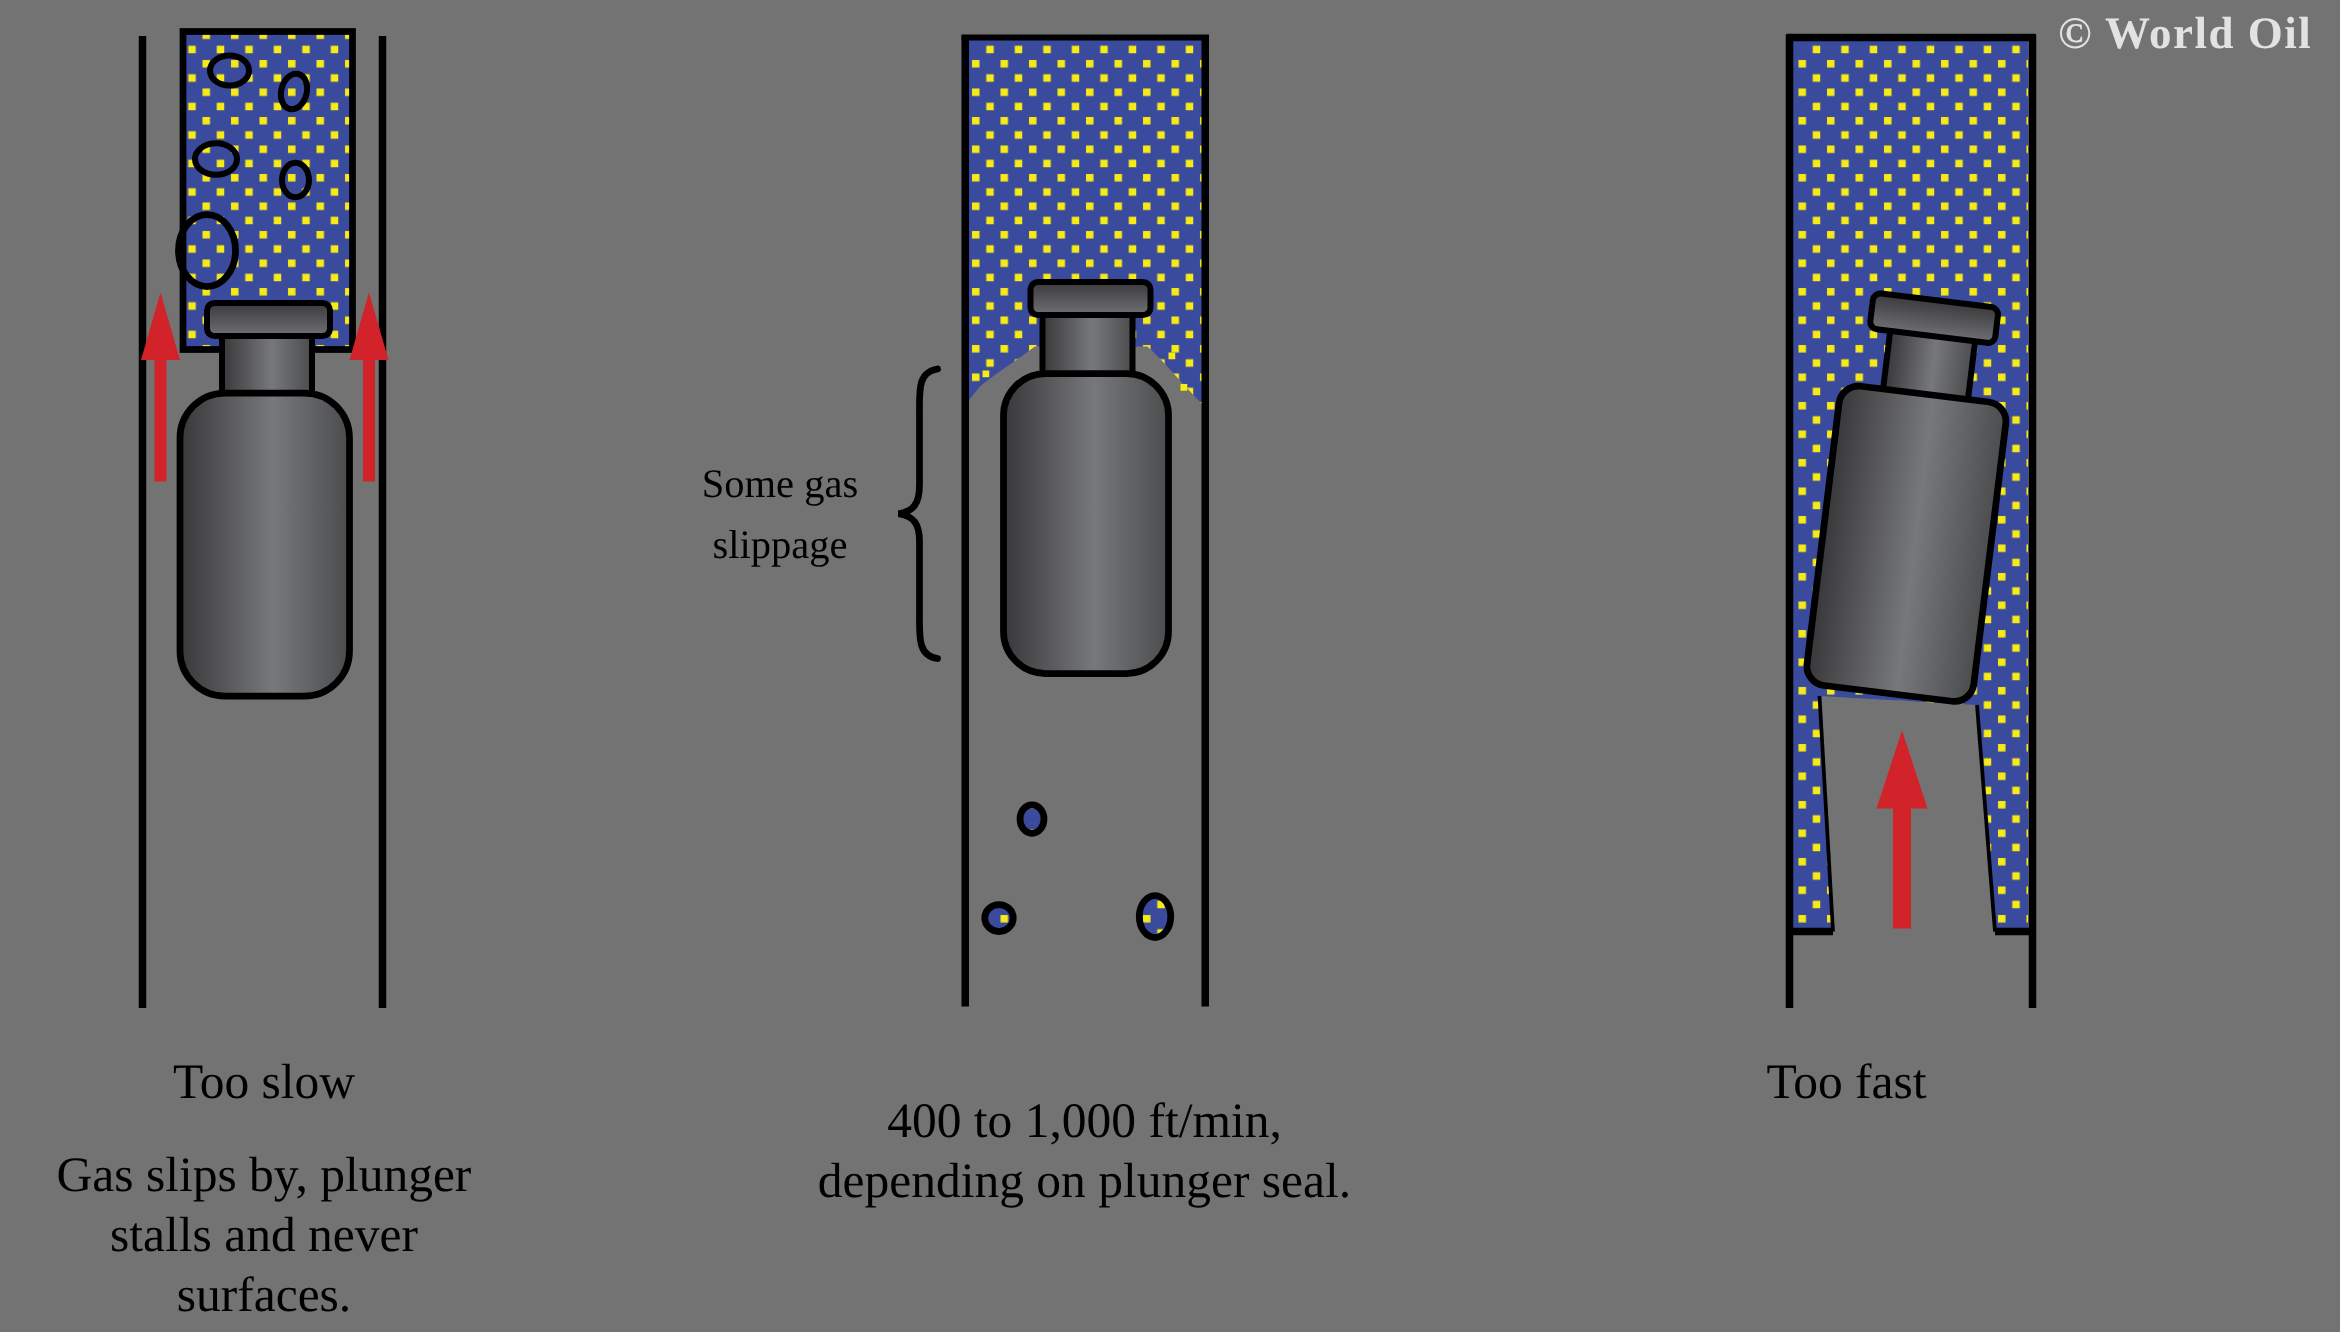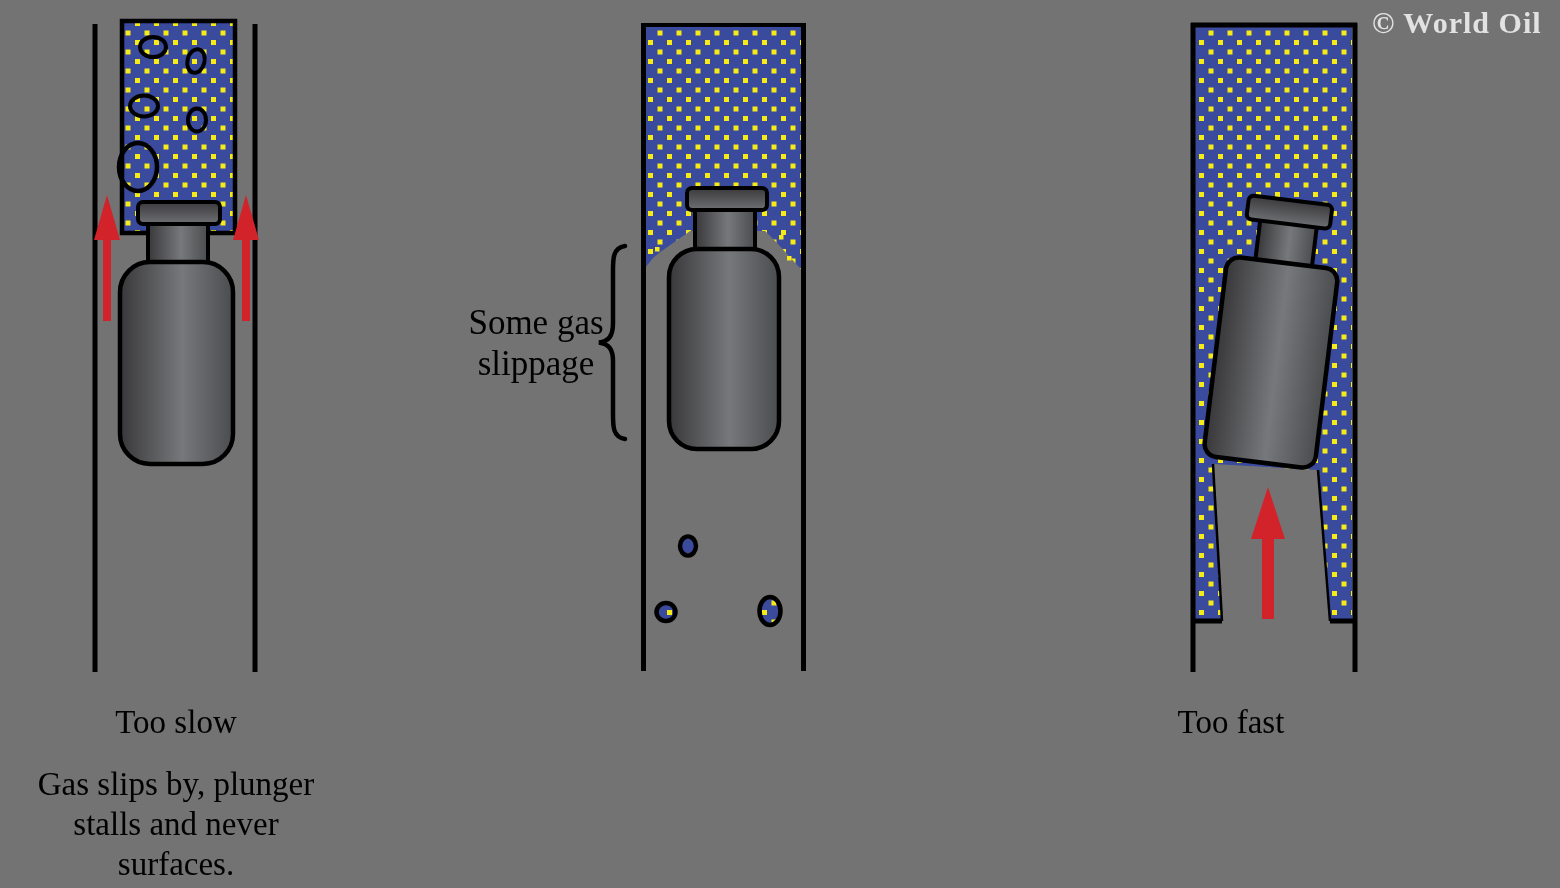--- a/index.html
+++ b/index.html
@@ -15,24 +15,24 @@
     position:absolute;
     left:1372px;top:6px;
     font-size:30px;
     font-weight:bold;
     letter-spacing:1px;
     color:#e2e2e2;
     white-space:nowrap;
   }
   .annotation{
     position:absolute;
-    left:440px;top:302px;
+    left:424px;top:302px;
     width:192px;
     text-align:center;
-    font-size:35px;
+    font-size:27px;
     line-height:41px;
     color:#000;
     white-space:pre-line;
   }
   .panel-text{
     position:absolute;
     top:704px;
     text-align:center;
     color:#000;
   }
@@ -145,19 +145,21 @@
 slippage</div>
 
   <div class="panel-text pt-left">
     <div class="panel-title">Too slow</div>
     <div class="panel-caption">Gas slips by, plunger
 stalls and never
 surfaces.</div>
   </div>
 
   <div class="panel-text pt-mid">
+    <div class="panel-caption">400 to 1,000 ft/min,
+depending on plunger seal.</div>
   </div>
 
   <div class="panel-text pt-right">
     <div class="panel-title">Too fast</div>
   </div>
 
 </div>
 
 </body></html>

